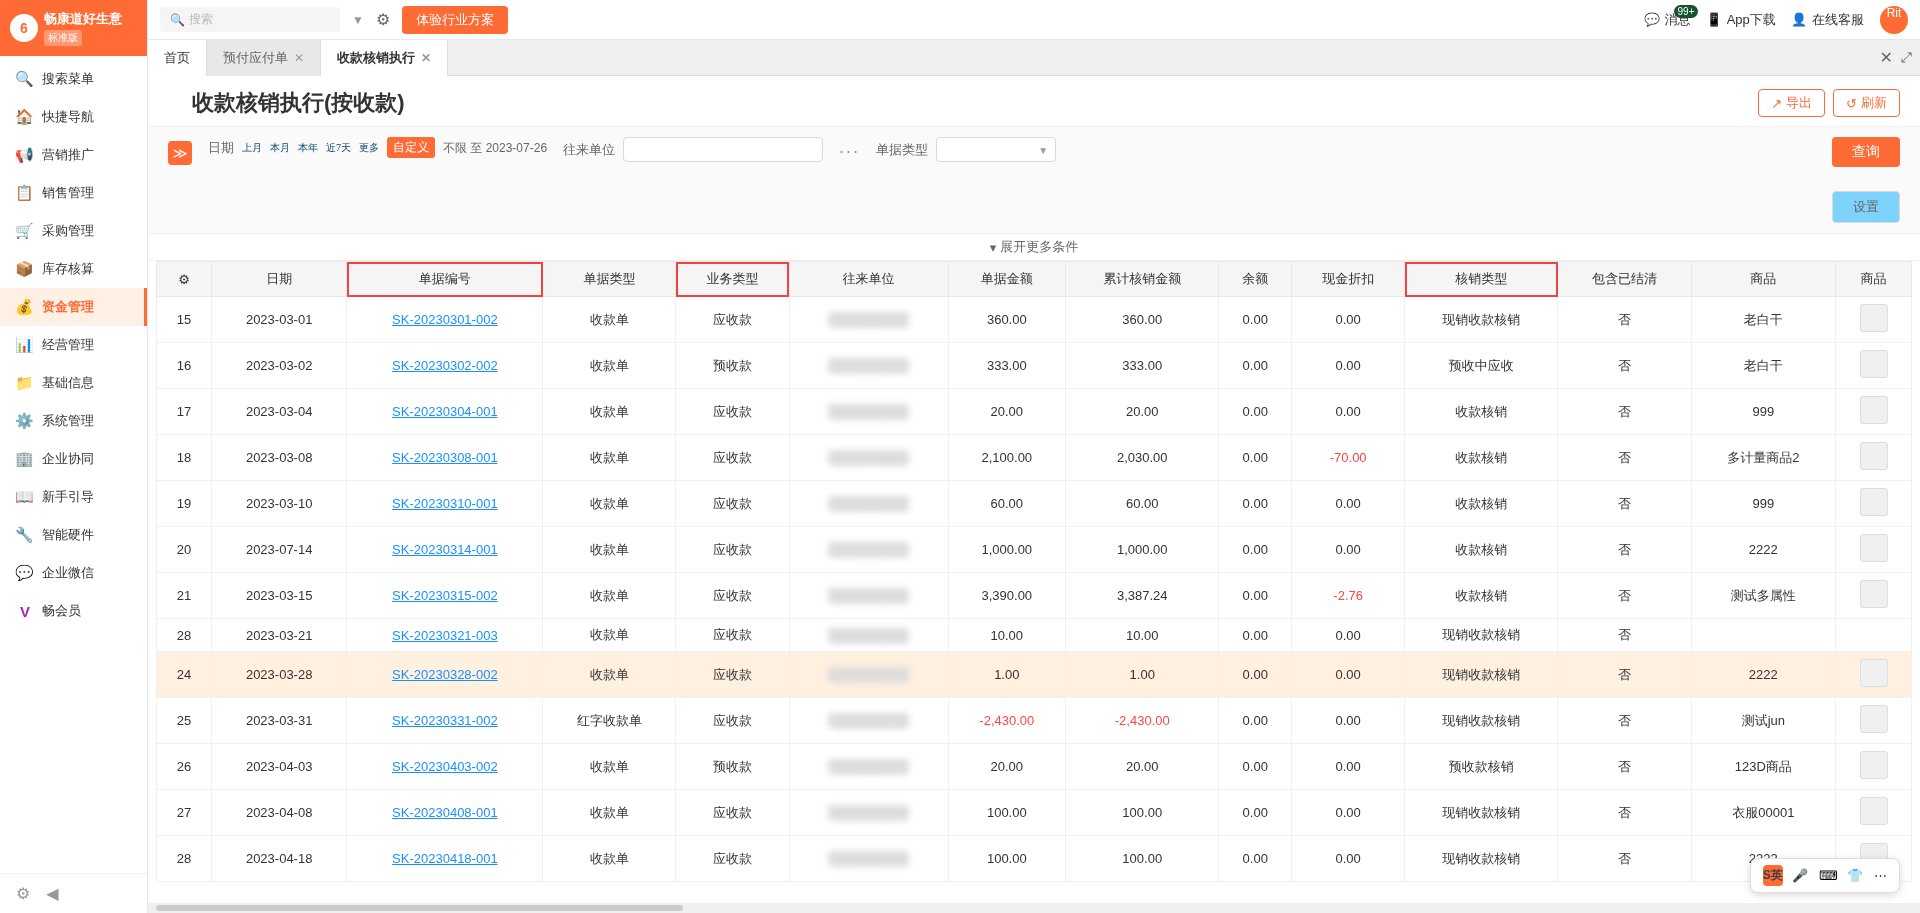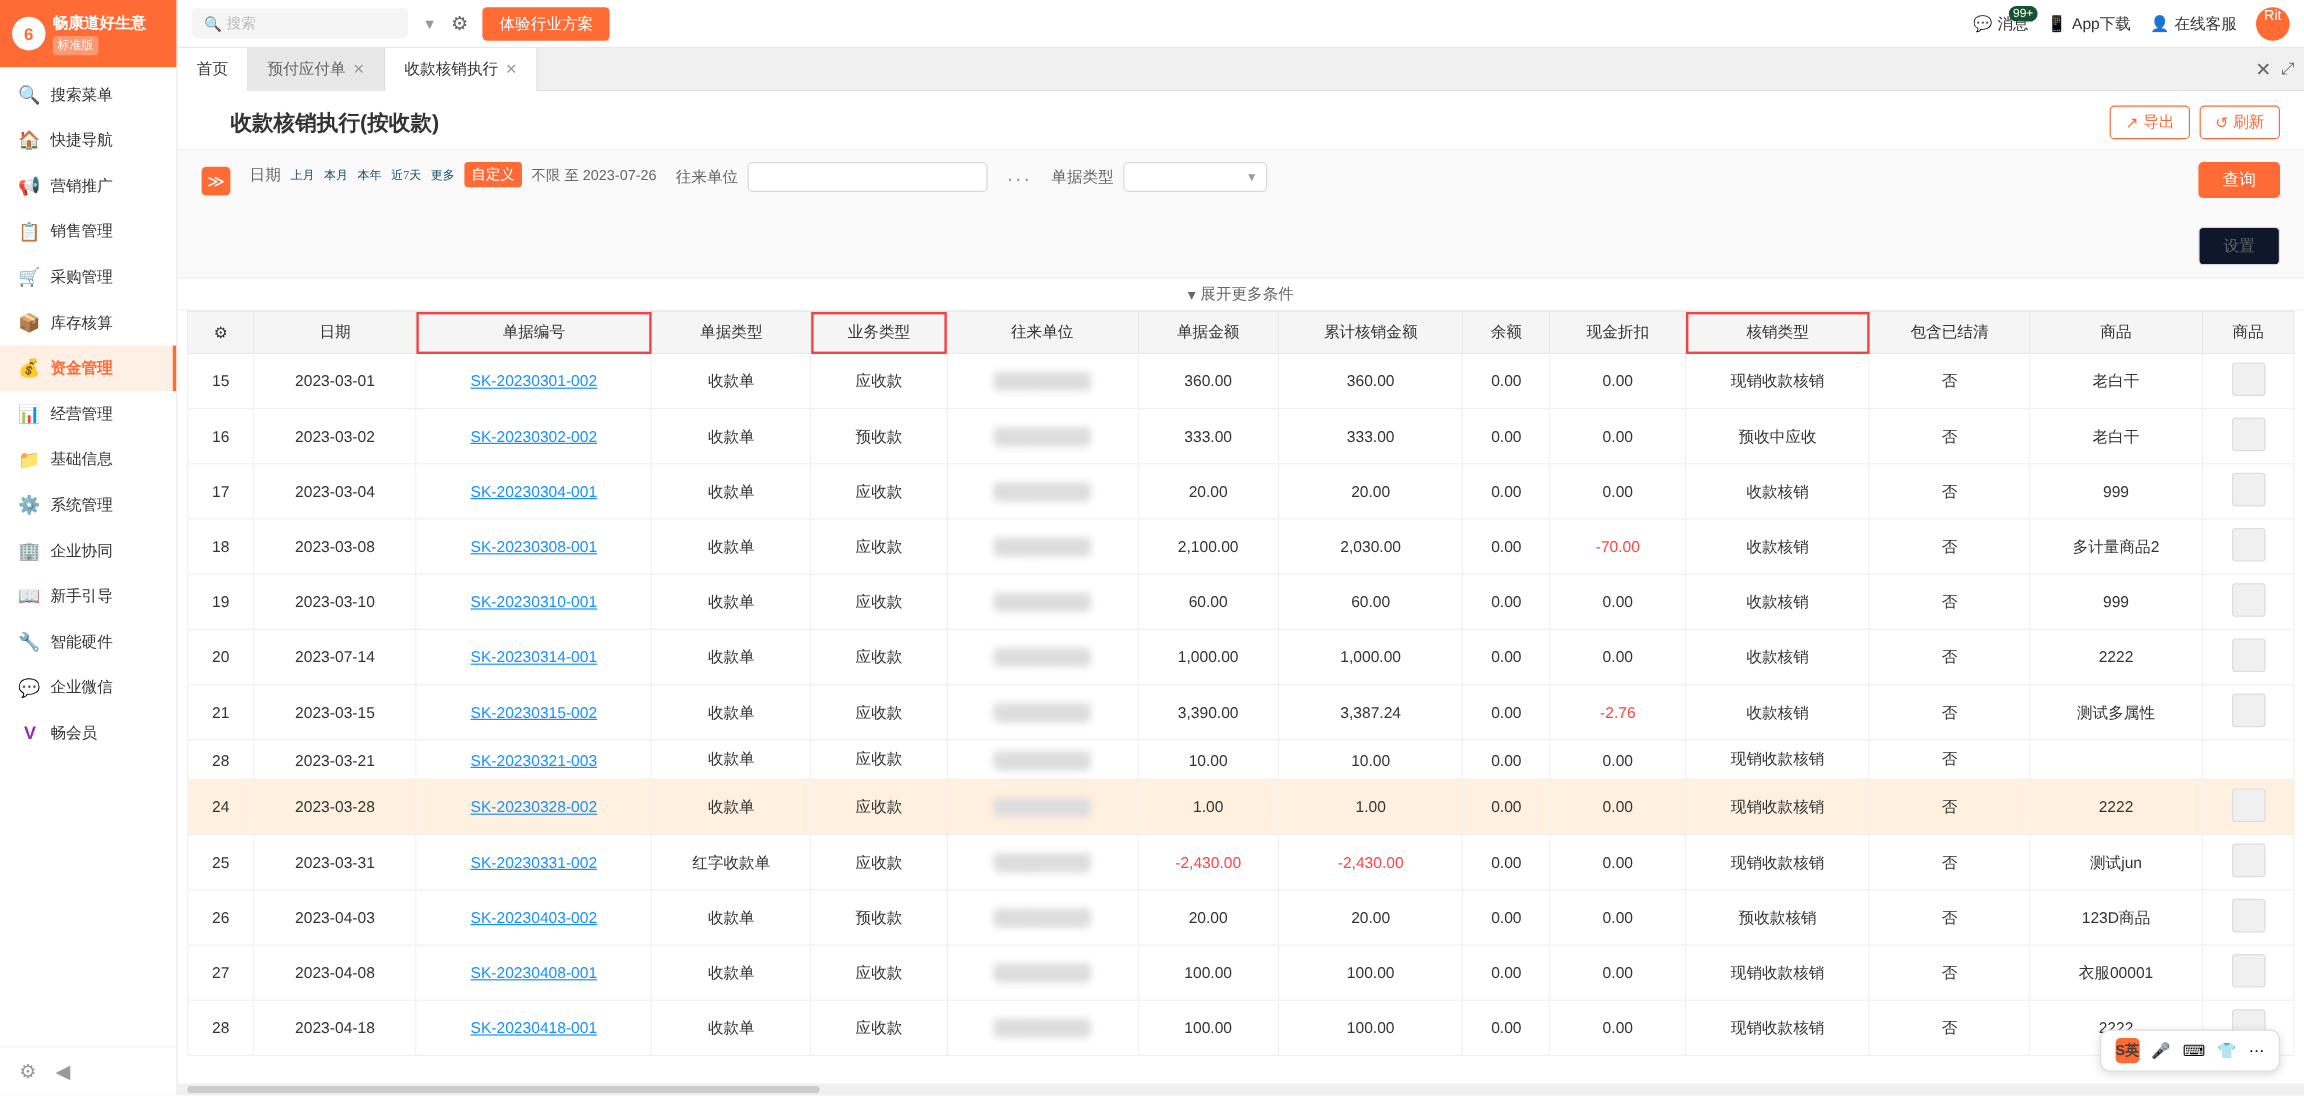--- a/index.html
+++ b/index.html
@@ -28,53 +28,53 @@
     .topbar-btn-orange { background: #ff6b35; color: #fff; border: none; border-radius: 4px; padding: 5px 14px; font-size: 13px; cursor: pointer; }
     .topbar-right { margin-left: auto; display: flex; align-items: center; gap: 16px; }
     .topbar-msg { display: flex; align-items: center; gap: 4px; color: #333; font-size: 13px; cursor: pointer; position: relative; }
     .topbar-badge { background: #14532d; color: #fff; font-size: 10px; border-radius: 8px; padding: 1px 4px; position: absolute; top: -6px; right: -8px; }
     .topbar-icon-btn { display: flex; align-items: center; gap: 4px; color: #333; font-size: 13px; cursor: pointer; }
     .topbar-avatar { width: 28px; height: 28px; background: #ff6b35; border-radius: 50%; color: #fff; font-size: 12px; display: flex; align-items: flex-start; justify-content: center; cursor: pointer; }
 
     
     .tabbar { height: 36px; background: #f0f0f0; display: flex; align-items: center; border-bottom: 1px solid #ddd; }
     .tab { display: flex; align-items: center; gap: 6px; padding: 0 16px; height: 36px; cursor: pointer; font-size: 13px; color: #666; border-right: 1px solid #ddd; background: #e8e8e8; }
-    .tab.active { background: #fff; color: #333; font-weight: 400; }
+    .tab.active { background: #fff; color: #333; font-weight: 700; }
     .tab-home { background: #fff; color: #333; }
     .tab-close { color: #999; font-size: 12px; cursor: pointer; }
     .tabbar-right { margin-left: auto; display: flex; align-items: center; padding-right: 8px; gap: 8px; }
     .tabbar-close-btn { color: #666; cursor: pointer; font-size: 16px; }
     .tabbar-expand-btn { color: #666; cursor: pointer; font-size: 14px; }
 
     
     .content { flex: 1; overflow: hidden; display: flex; flex-direction: column; background: #fff; margin: 0; }
 
     
     .page-header { padding: 12px 20px 8px; display: flex; align-items: center; justify-content: space-between; border-bottom: 1px solid #f0f0f0; }
-    .page-title { font-size: 18px; font-weight: bold; color: #333; padding-left: 24px; }
+    .page-title { font-size: 22px; font-weight: bold; color: #333; padding-left: 24px; }
     .page-header-actions { display: flex; gap: 8px; }
     .btn-export { display: flex; align-items: center; gap: 4px; color: #ff6b35; border: 1px solid #ff6b35; background: #fff; padding: 4px 12px; border-radius: 4px; cursor: pointer; font-size: 13px; }
     .btn-refresh { display: flex; align-items: center; gap: 4px; color: #ff6b35; border: 1px solid #ff6b35; background: #fff; padding: 4px 12px; border-radius: 4px; cursor: pointer; font-size: 13px; }
 
     
     .filter-bar { padding: 10px 20px; background: #fafafa; border-bottom: 1px solid #f0f0f0; display: flex; align-items: flex-start; gap: 16px; flex-wrap: wrap; }
     .filter-toggle { width: 24px; height: 24px; background: #ff6b35; color: #fff; border-radius: 4px; display: flex; align-items: center; justify-content: center; cursor: pointer; font-size: 14px; flex-shrink: 0; margin-top: 4px; }
     .filter-section { display: flex; align-items: center; gap: 8px; flex-wrap: wrap; }
     .filter-label { color: #666; font-size: 13px; }
     .filter-date-links { display: flex; gap: 8px; align-items: center; }
     .filter-date-link { color: #0c4a6e; font-size: 10px; cursor: pointer; font-family: Liberation Serif, serif; }
     .filter-date-custom { background: #ff6b35; color: #fff; font-size: 12px; padding: 2px 6px; border-radius: 3px; cursor: pointer; }
     .filter-date-range { color: #666; font-size: 12px; margin-top: 2px; }
     .filter-input-wrap { display: flex; align-items: center; border: 1px solid #d9d9d9; border-radius: 4px; padding: 4px 10px; background: #fff; min-width: 200px; gap: 4px; }
     .filter-input-wrap input { border: none; outline: none; font-size: 13px; color: #333; width: 100%; }
     .filter-select { border: 1px solid #d9d9d9; border-radius: 4px; padding: 4px 28px 4px 10px; background: #fff; font-size: 13px; color: #333; appearance: none; cursor: pointer; min-width: 120px; }
     .filter-select-wrap { position: relative; }
     .filter-select-wrap::after { content: '▼'; position: absolute; right: 8px; top: 50%; transform: translateY(-50%); font-size: 10px; color: #999; pointer-events: none; }
     .btn-query { background: #ff6b35; color: #fff; border: none; border-radius: 4px; padding: 6px 20px; font-size: 14px; cursor: pointer; }
-    .btn-setting { background: #0f172a; color: #666; border: 1px solid #d9d9d9; border-radius: 4px; padding: 6px 16px; font-size: 13px; cursor: pointer; margin-top: 4px; }
+    .btn-setting { background: #7dd3fc; color: #666; border: 1px solid #d9d9d9; border-radius: 4px; padding: 6px 16px; font-size: 13px; cursor: pointer; margin-top: 4px; }
     .filter-expand { display: flex; justify-content: center; padding: 4px 0; border-bottom: 1px solid #f0f0f0; }
     .filter-expand-btn { color: #666; font-size: 13px; cursor: pointer; display: flex; align-items: center; gap: 4px; }
 
     
     .table-wrap { flex: 1; overflow: auto; padding: 0 8px; }
     table { width: 100%; border-collapse: collapse; font-size: 13px; }
     th { background: #f5f5f5; color: #333; font-weight: 500; padding: 8px 10px; text-align: center; border: 1px solid #e8e8e8; white-space: nowrap; position: sticky; top: 0; z-index: 2; }
     td { padding: 7px 10px; border: 1px solid #f0f0f0; text-align: center; color: #333; white-space: nowrap; }
     tr.highlighted td { background: #fff0e0; }
     .link-text { color: #1890ff; text-decoration: underline; cursor: pointer; }

